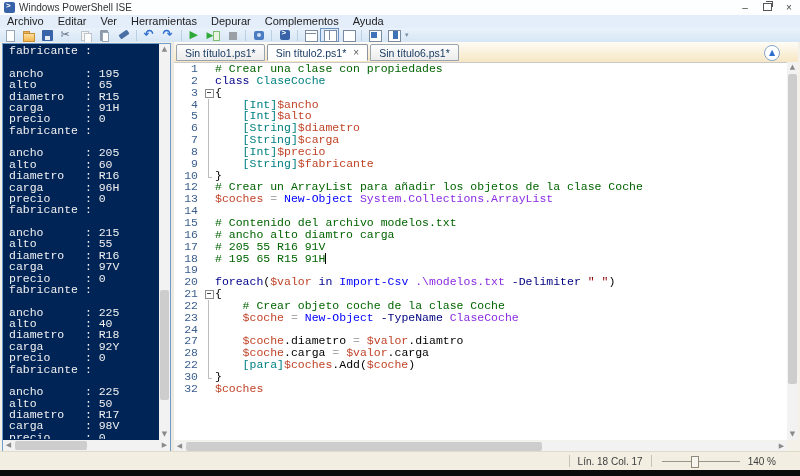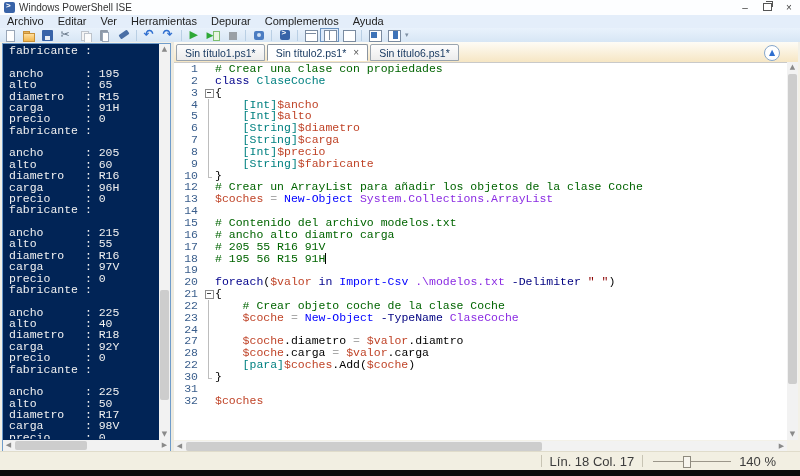--- a/index.html
+++ b/index.html
@@ -104,21 +104,21 @@
   .tk-pa{color:var(--token-parameter,#000080);}
   .tk-a{color:var(--token-argument,#8a2be2);}
   .tk-o{color:var(--token-operator,#a9a9a9);}
   .tk-p{color:var(--token-plain,#000);}
   .cursor{display:inline-block;width:1px;height:11px;background:#000;vertical-align:top;}
 
   .editor-pane .vscroll{top:20px;bottom:12px;}
   .editor-pane .hscroll{left:0;right:11px;}
 
   
-  .statusbar{position:absolute;left:0;right:0;bottom:6px;height:18px;background:#f2efe2;border-top:1px solid #e0dccb;display:flex;align-items:center;justify-content:flex-end;font-size:13px;color:#3c3c3c;}
+  .statusbar{position:absolute;left:0;right:0;bottom:6px;height:18px;background:#f2efe2;border-top:1px solid #e0dccb;display:flex;align-items:center;justify-content:flex-end;font-size:10px;color:#3c3c3c;}
   .sbsep{width:1px;height:12px;background:#c8c4b4;margin:0 8px;}
   .zoomslider{width:78px;height:12px;position:relative;margin:0 8px 0 2px;}
   .zoomslider .track{position:absolute;left:0;right:0;top:6px;height:1px;background:#9b968a;}
   .zoomslider .zthumb{position:absolute;left:38%;top:1px;width:6px;height:10px;background:#f7f5ee;border:1px solid #8e8a7e;}
   .zoomlabel{margin-right:24px;}
   .blackstrip{position:absolute;left:0;right:0;bottom:0;height:6px;background:#0b0b0b;}
 </style>
 </head>
 <body>
 
@@ -283,32 +283,31 @@
           <div class="codeline"><span class="ln">7</span><span class="fold mid"></span><span class="src"><span class="tk-p">    </span><span class="tk-t">[String]</span><span class="tk-v">$carga</span></span></div>
           <div class="codeline"><span class="ln">8</span><span class="fold mid"></span><span class="src"><span class="tk-p">    </span><span class="tk-t">[Int]</span><span class="tk-v">$precio</span></span></div>
           <div class="codeline"><span class="ln">9</span><span class="fold mid"></span><span class="src"><span class="tk-p">    </span><span class="tk-t">[String]</span><span class="tk-v">$fabricante</span></span></div>
           <div class="codeline"><span class="ln">10</span><span class="fold end"></span><span class="src"><span class="tk-p">}</span></span></div>
           <div class="codeline"><span class="ln">12</span><span class="fold"></span><span class="src"><span class="tk-c"># Crear un ArrayList para añadir los objetos de la clase Coche</span></span></div>
           <div class="codeline"><span class="ln">13</span><span class="fold"></span><span class="src"><span class="tk-v">$coches</span><span class="tk-p"> </span><span class="tk-o">=</span><span class="tk-p"> </span><span class="tk-cm">New-Object</span><span class="tk-p"> </span><span class="tk-a">System.Collections.ArrayList</span></span></div>
           <div class="codeline"><span class="ln">14</span><span class="fold"></span><span class="src"></span></div>
           <div class="codeline"><span class="ln">15</span><span class="fold"></span><span class="src"><span class="tk-c"># Contenido del archivo modelos.txt</span></span></div>
           <div class="codeline"><span class="ln">16</span><span class="fold"></span><span class="src"><span class="tk-c"># ancho alto diamtro carga</span></span></div>
           <div class="codeline"><span class="ln">17</span><span class="fold"></span><span class="src"><span class="tk-c"># 205 55 R16 91V</span></span></div>
-          <div class="codeline"><span class="ln">18</span><span class="fold"></span><span class="src"><span class="tk-c"># 195 56 R15 91H</span><span class="cursor"></span></span></div>
+          <div class="codeline"><span class="ln">18</span><span class="fold"></span><span class="src"><span class="tk-c"># 195 65 R15 91H</span><span class="cursor"></span></span></div>
           <div class="codeline"><span class="ln">19</span><span class="fold"></span><span class="src"></span></div>
           <div class="codeline"><span class="ln">20</span><span class="fold"></span><span class="src"><span class="tk-k">foreach</span><span class="tk-p">(</span><span class="tk-v">$valor</span><span class="tk-p"> </span><span class="tk-k">in</span><span class="tk-p"> </span><span class="tk-cm">Import-Csv</span><span class="tk-p"> </span><span class="tk-a">.\modelos.txt</span><span class="tk-p"> </span><span class="tk-pa">-Delimiter</span><span class="tk-p"> </span><span class="tk-s">" "</span><span class="tk-p">)</span></span></div>
           <div class="codeline"><span class="ln">21</span><span class="fold open"></span><span class="src"><span class="tk-p">{</span></span></div>
           <div class="codeline"><span class="ln">22</span><span class="fold mid"></span><span class="src"><span class="tk-p">    </span><span class="tk-c"># Crear objeto coche de la clase Coche</span></span></div>
           <div class="codeline"><span class="ln">23</span><span class="fold mid"></span><span class="src"><span class="tk-p">    </span><span class="tk-v">$coche</span><span class="tk-p"> </span><span class="tk-o">=</span><span class="tk-p"> </span><span class="tk-cm">New-Object</span><span class="tk-p"> </span><span class="tk-pa">-TypeName</span><span class="tk-p"> </span><span class="tk-a">ClaseCoche</span></span></div>
           <div class="codeline"><span class="ln">24</span><span class="fold mid"></span><span class="src"></span></div>
           <div class="codeline"><span class="ln">27</span><span class="fold mid"></span><span class="src"><span class="tk-p">    </span><span class="tk-v">$coche</span><span class="tk-p">.diametro </span><span class="tk-o">=</span><span class="tk-p"> </span><span class="tk-v">$valor</span><span class="tk-p">.diamtro</span></span></div>
           <div class="codeline"><span class="ln">28</span><span class="fold mid"></span><span class="src"><span class="tk-p">    </span><span class="tk-v">$coche</span><span class="tk-p">.carga </span><span class="tk-o">=</span><span class="tk-p"> </span><span class="tk-v">$valor</span><span class="tk-p">.carga</span></span></div>
           <div class="codeline"><span class="ln">22</span><span class="fold mid"></span><span class="src"><span class="tk-p">    </span><span class="tk-t">[para]</span><span class="tk-v">$coches</span><span class="tk-p">.Add(</span><span class="tk-v">$coche</span><span class="tk-p">)</span></span></div>
           <div class="codeline"><span class="ln">30</span><span class="fold end"></span><span class="src"><span class="tk-p">}</span></span></div>
-          <div class="codeline"><span class="ln">31</span><span class="fold"></span><span class="src"></span></div>
           <div class="codeline"><span class="ln">32</span><span class="fold"></span><span class="src"><span class="tk-v">$coches</span></span></div>
         </div>
       <div class="vscroll">
         <div class="arr up">▲</div>
         <div class="vthumb" style="top:12px;height:82%;"></div>
         <div class="arr dn">▼</div>
       </div>
       <div class="hscroll">
         <div class="arr lf">◀</div>
         <div class="hthumb" style="left:12px;width:58%;"></div>

